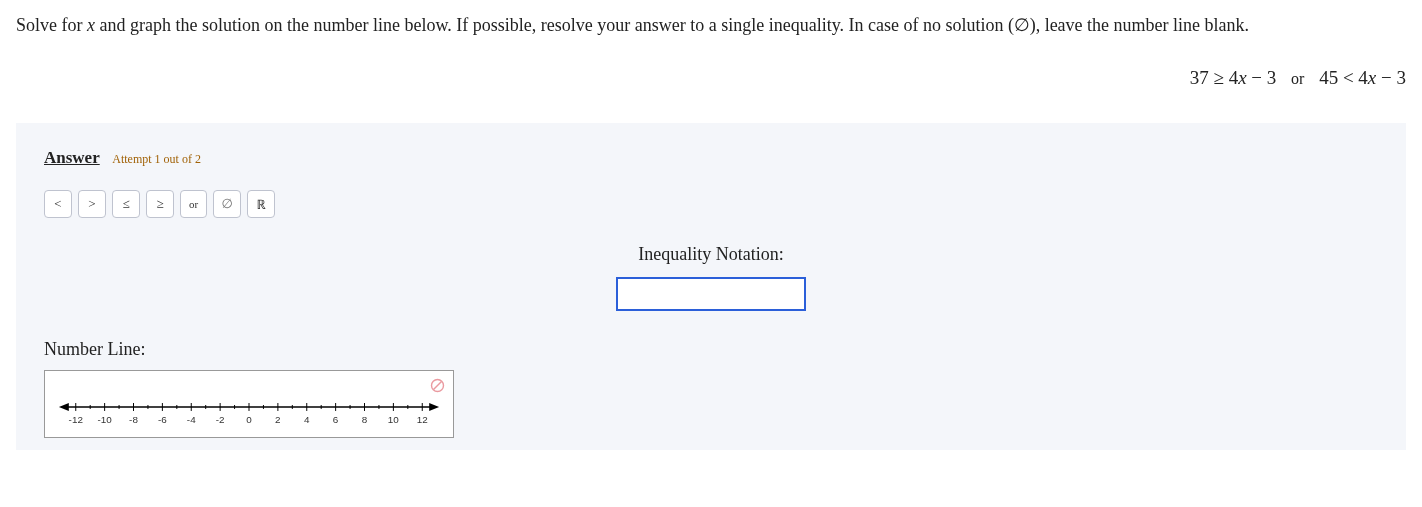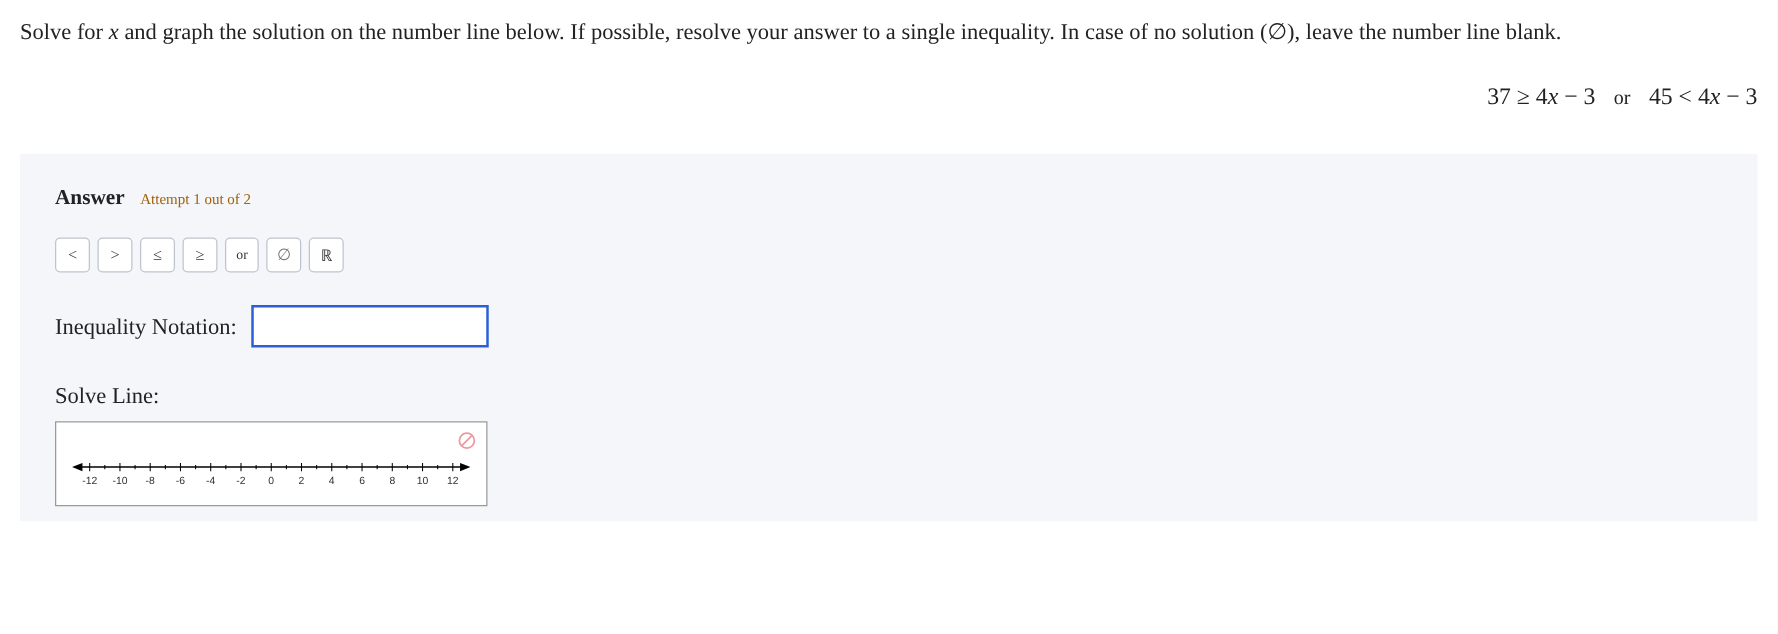--- a/index.html
+++ b/index.html
@@ -24,49 +24,49 @@
   }
   .equation .or { font-size: 16px; margin: 0 10px; }
   .answer-panel {
     background: #f4f6fa;
     padding: 24px 28px 12px 28px;
   }
   .answer-header {
     margin-bottom: 22px;
     font-family: Georgia, serif;
   }
-  .answer-header b { font-size: 17px; }
+  .answer-header b { font-size: 17px; text-decoration: underline; }
   .attempt { font-size: 12px; color: #a16207; margin-left: 8px; }
   .symbol-row { display: flex; gap: 6px; margin-bottom: 26px; }
   .sym-btn {
     width: 28px; height: 28px;
     border: 1px solid #bfc3cf;
     border-radius: 4px;
     background: #fff;
     display: flex; align-items: center; justify-content: center;
     font-size: 13px;
     color: #333;
     cursor: pointer;
     font-family: Georgia, serif;
   }
   .sym-btn.or-btn { width: auto; padding: 0 8px; font-size: 11px; }
   .sym-btn.null-btn { color: #777; }
-  .notation-row { display: flex; align-items: center; gap: 12px; margin-bottom: 28px; }
+  .notation-row { display: flex; align-items: center; gap: 12px; margin-bottom: 28px; flex-direction: column; }
   .notation-label { font-size: 18px; }
   .notation-input {
     width: 190px; height: 34px;
     border: 2px solid #2b5fd9;
     background: #fff;
     padding: 4px 8px;
     font-size: 16px;
     outline: none;
   }
   .numberline-label { font-size: 18px; margin-bottom: 10px; }
   .numberline-box {
-    width: 346px;
+    width: 410px;
     border: 1px solid #999;
     background: #fff;
     position: relative;
     padding: 6px 6px 4px 6px;
   }
   .clear-icon {
     position: absolute;
     top: 6px; right: 8px;
     width: 16px; height: 16px;
     display: flex; align-items: center; justify-content: center;
@@ -105,21 +105,21 @@
     <div class="sym-btn or-btn">or</div>
     <div class="sym-btn null-btn">∅</div>
     <div class="sym-btn">ℝ</div>
   </div>
 
   <div class="notation-row">
     <span class="notation-label">Inequality Notation:</span>
     <input class="notation-input" type="text" value="" style="">
   </div>
 
-  <div class="numberline-label">Solve Line:</div>
+  <div class="numberline-label">Number Line:</div>
 
   <div class="numberline-box">
     <div class="clear-icon">
       <svg width="15" height="15" viewBox="0 0 15 15">
           <circle cx="7.5" cy="7.5" r="6" fill="none" stroke="#ea9aa0" stroke-width="1.4"></circle>
           <line x1="3.5" y1="11.5" x2="11.5" y2="3.5" stroke="#ea9aa0" stroke-width="1.4"></line>
         </svg>
     </div>
     <svg class="nl-svg" viewBox="0 0 400 56">
       <line x1="14" y1="30" x2="386" y2="30" stroke="#000" stroke-width="1.5"></line>

